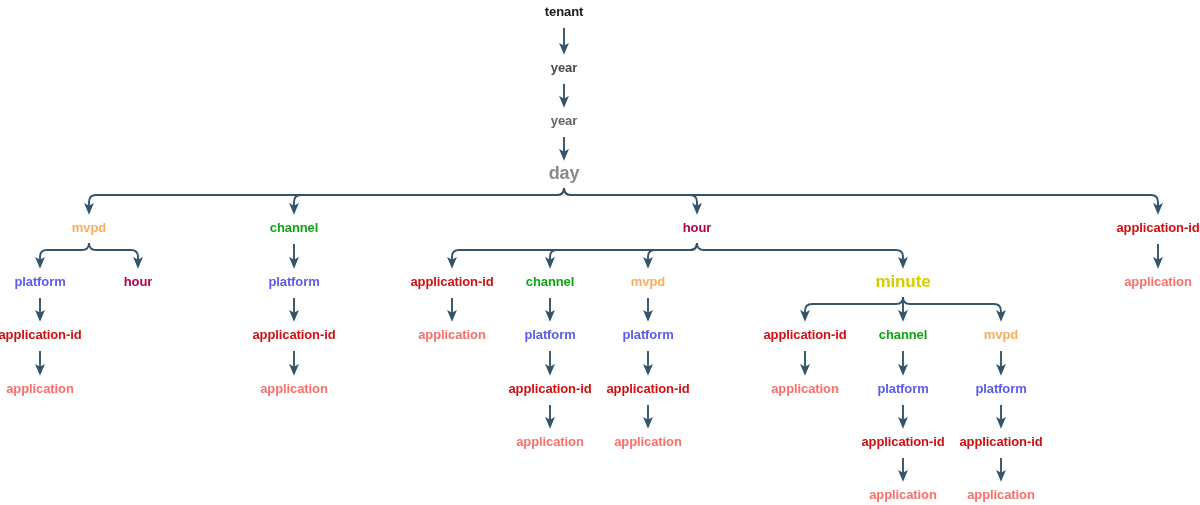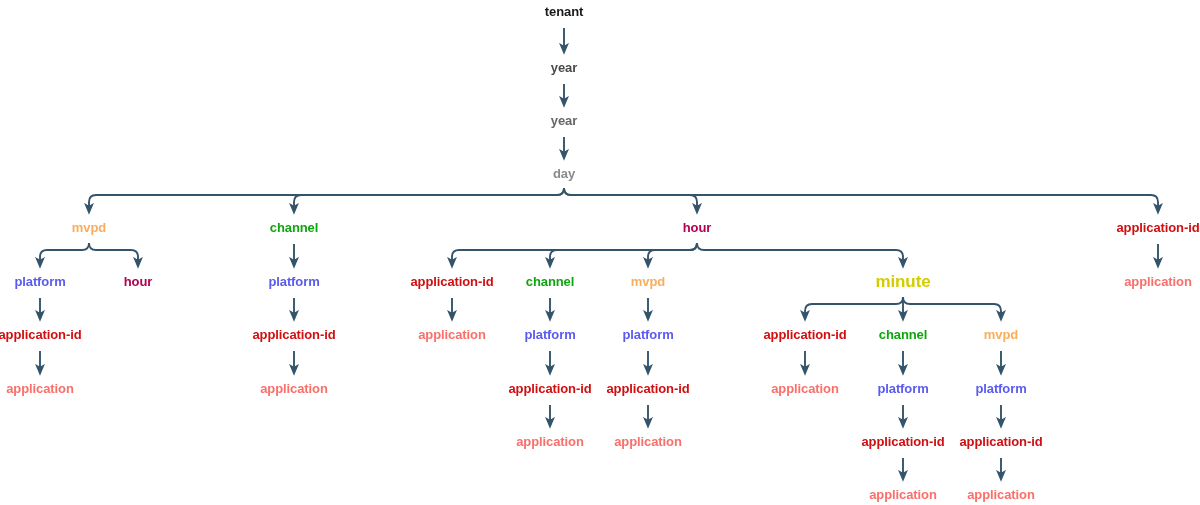--- a/index.html
+++ b/index.html
@@ -89,21 +89,21 @@
         <path d="M1001,351 L1001,370" fill="none" stroke="#34546b" stroke-width="1.9" stroke-linecap="butt" marker-end="url(#arrowhead)"></path>
         <path d="M1001,405 L1001,423" fill="none" stroke="#34546b" stroke-width="1.9" stroke-linecap="butt" marker-end="url(#arrowhead)"></path>
         <path d="M1001,458 L1001,476" fill="none" stroke="#34546b" stroke-width="1.9" stroke-linecap="butt" marker-end="url(#arrowhead)"></path>
         <path d="M1158,244 L1158,263" fill="none" stroke="#34546b" stroke-width="1.9" stroke-linecap="butt" marker-end="url(#arrowhead)"></path>
       </g>
   </svg>
   <div id="node-layer">
       <div class="node" style="left: 564px; top: 11px; color: rgb(26, 26, 26); font-size: 13px;">tenant</div>
       <div class="node" style="left: 564px; top: 67px; color: rgb(74, 74, 74); font-size: 13px;">year</div>
       <div class="node" style="left: 564px; top: 120px; color: rgb(102, 102, 102); font-size: 13px;">year</div>
-      <div class="node" style="left: 564px; top: 173px; color: rgb(138, 138, 138); font-size: 13px;">day</div>
+      <div class="node" style="left: 564px; top: 173px; color: rgb(138, 138, 138); font-size: 18px;">day</div>
       <div class="node" style="left: 89px; top: 227px; color: rgb(249, 174, 92); font-size: 13px;">mvpd</div>
       <div class="node" style="left: 294px; top: 227px; color: rgb(15, 165, 15); font-size: 13px;">channel</div>
       <div class="node" style="left: 697px; top: 227px; color: rgb(180, 0, 79); font-size: 13px;">hour</div>
       <div class="node" style="left: 1158px; top: 227px; color: rgb(209, 15, 17); font-size: 13px;">application-id</div>
       <div class="node" style="left: 40px; top: 281px; color: rgb(91, 91, 240); font-size: 13px;">platform</div>
       <div class="node" style="left: 138px; top: 281px; color: rgb(180, 0, 79); font-size: 13px;">hour</div>
       <div class="node" style="left: 40px; top: 334px; color: rgb(209, 15, 17); font-size: 13px;">application-id</div>
       <div class="node" style="left: 40px; top: 388px; color: rgb(249, 112, 107); font-size: 13px;">application</div>
       <div class="node" style="left: 294px; top: 281px; color: rgb(91, 91, 240); font-size: 13px;">platform</div>
       <div class="node" style="left: 294px; top: 334px; color: rgb(209, 15, 17); font-size: 13px;">application-id</div>

